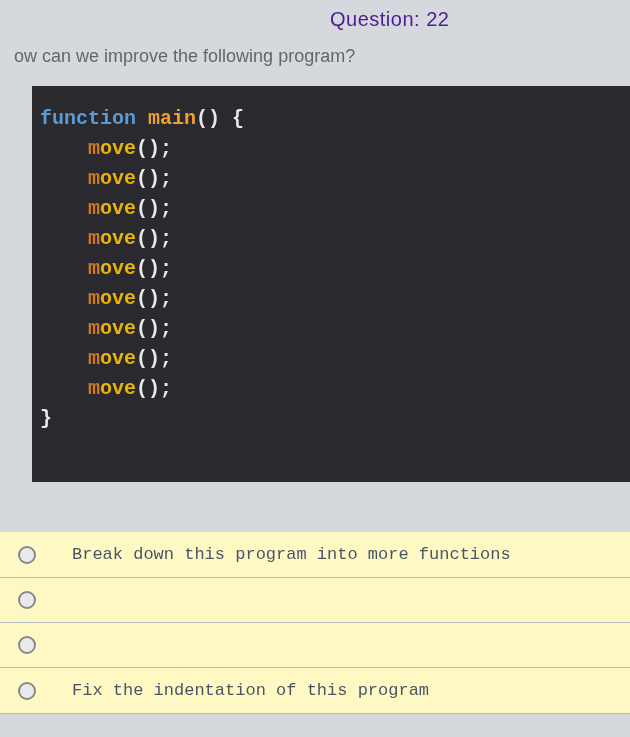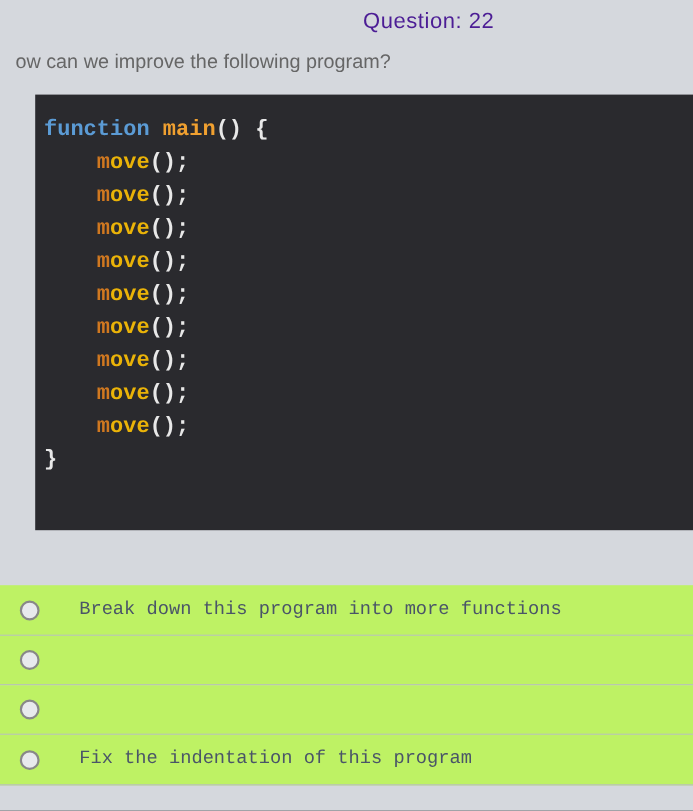--- a/index.html
+++ b/index.html
@@ -55,21 +55,21 @@
       right: 0;
     }
     .answer-row {
       display: flex;
       align-items: center;
       padding: 13px 18px;
       border-bottom: 1px solid #b8bcc2;
       font-family: 'Courier New', monospace;
       font-size: 17px;
       color: #4a5568;
-      background: #bef264;
+      background: #fef9c3;
     }
     .radio {
       width: 18px;
       height: 18px;
       border: 2px solid #888;
       border-radius: 50%;
       margin-right: 36px;
       flex-shrink: 0;
       background: #e8eaed;
     }

